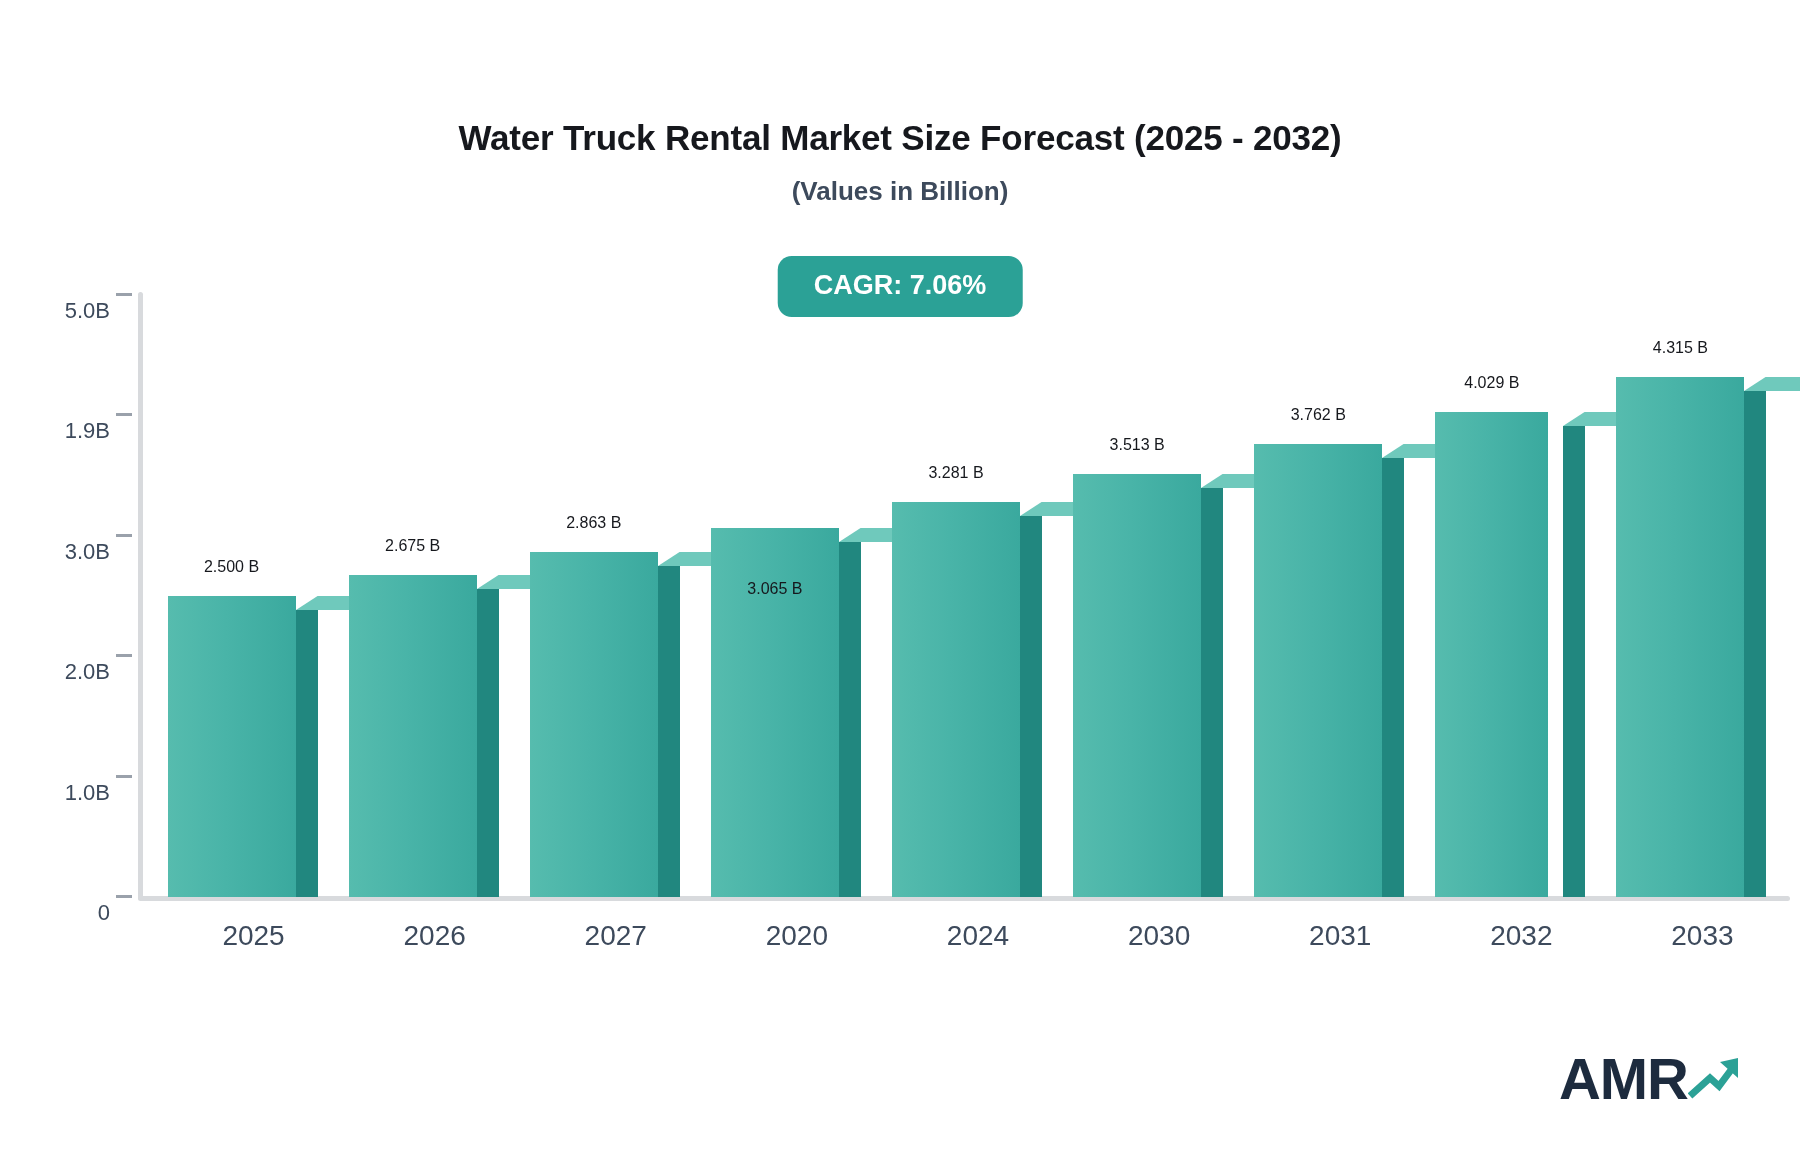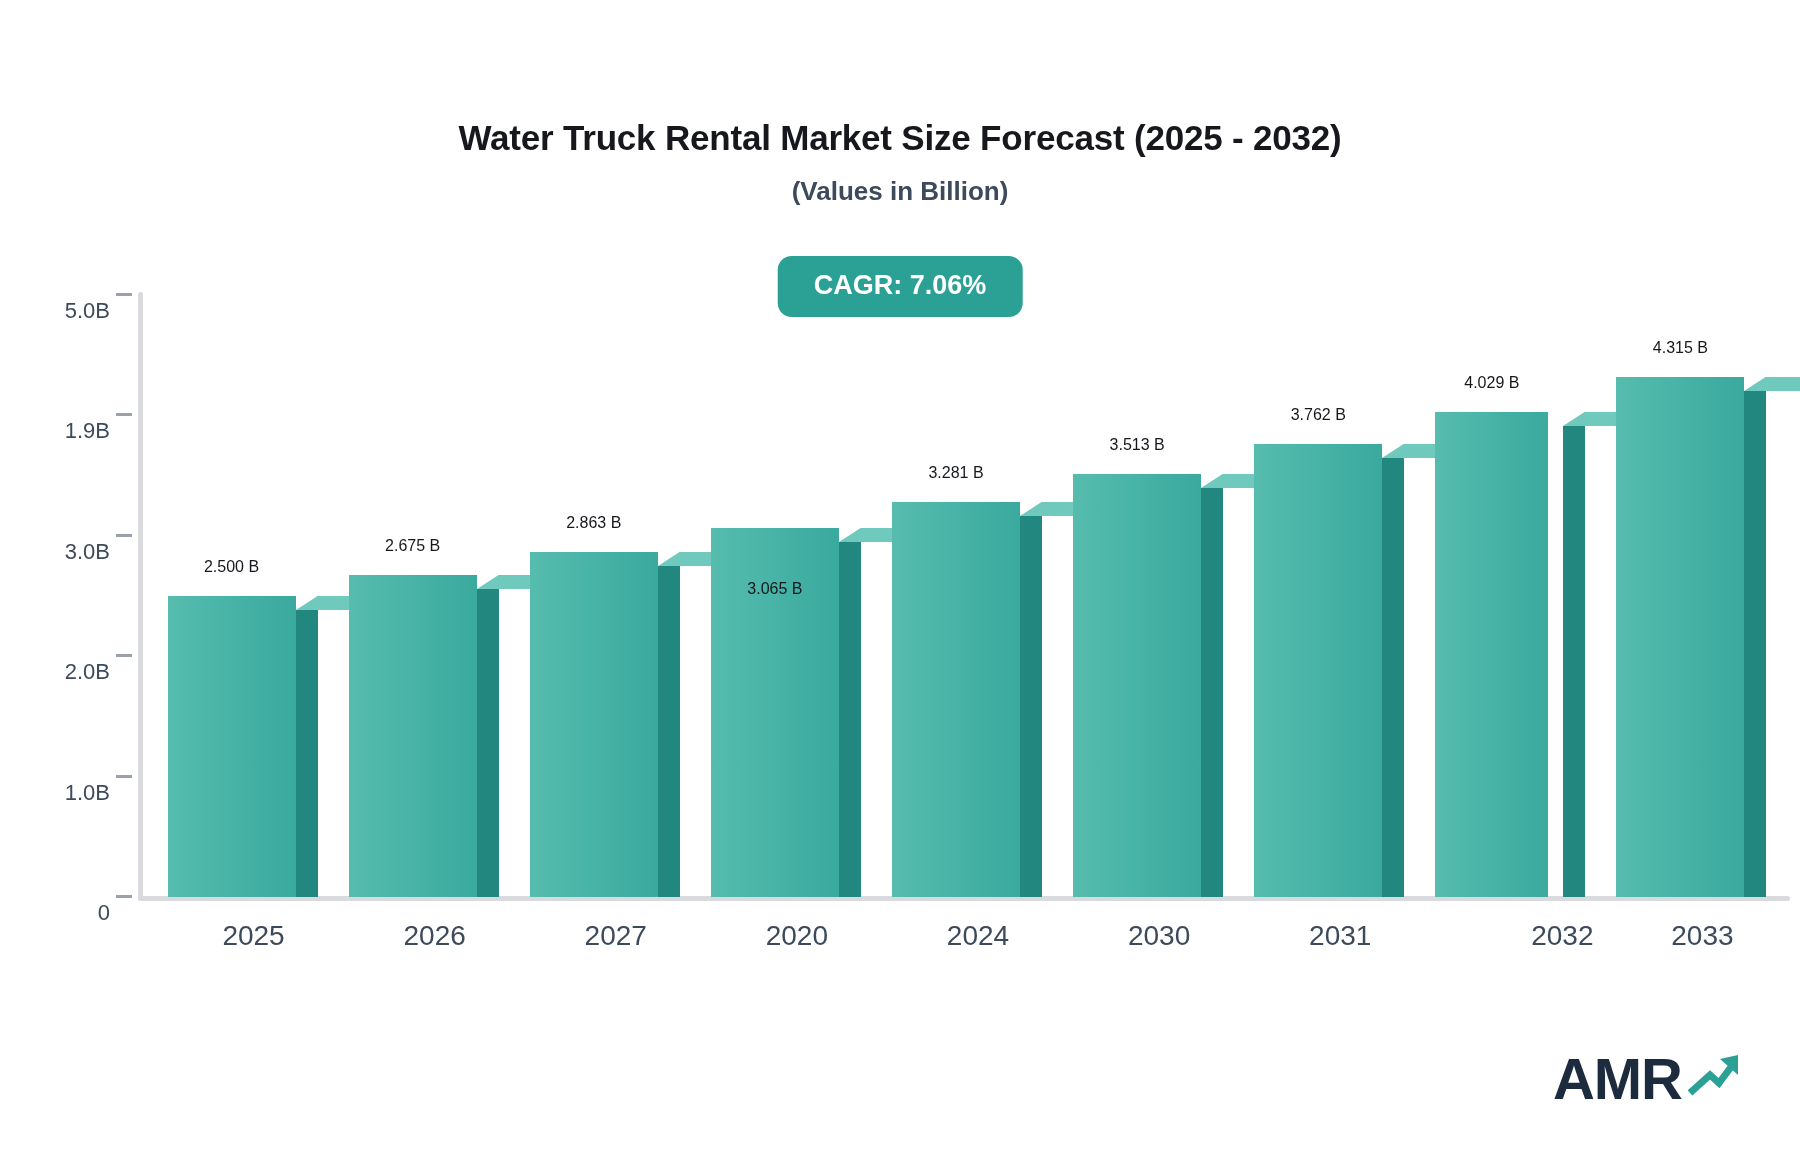--- a/index.html
+++ b/index.html
@@ -164,22 +164,22 @@
     color: #3d4a5c;
     white-space: nowrap;
   }
 
   
   #amr-logo {
     position: absolute;
     right: 60px;
     bottom: 48px;
     display: flex;
-    align-items: center;
-    gap: 6px;
+    align-items: flex-end;
+    gap: 0;
   }
 
   #amr-text {
     font-size: 58px;
     font-weight: bold;
     color: #1d2b3e;
     letter-spacing: -1px;
     line-height: 1;
   }
 
@@ -285,21 +285,21 @@
     </div>
 
   <div id="xticks">
       <div class="x-label" style="left: 253.556px;">2025</div>
       <div class="x-label" style="left: 434.667px;">2026</div>
       <div class="x-label" style="left: 615.778px;">2027</div>
       <div class="x-label" style="left: 796.889px;">2020</div>
       <div class="x-label" style="left: 978px;">2024</div>
       <div class="x-label" style="left: 1159.11px;">2030</div>
       <div class="x-label" style="left: 1340.22px;">2031</div>
-      <div class="x-label" style="left: 1521.33px; margin-left: 41px;">2032</div>
+      <div class="x-label" style="left: 1521.33px;">2032</div>
       <div class="x-label" style="left: 1702.44px;">2033</div>
     </div>
 
   <div id="amr-logo">
     <span id="amr-text">AMR</span>
     <span id="amr-arrow">
       <svg width="52" height="44" viewBox="0 0 52 44">
         <path d="M2 40 L22 22 L31 30 L46 10" stroke="#2ba196" stroke-width="7" fill="none" stroke-linecap="butt" stroke-linejoin="miter"></path>
         <path d="M50 2 L50 22 L32 6 Z" fill="#2ba196"></path>
       </svg>

